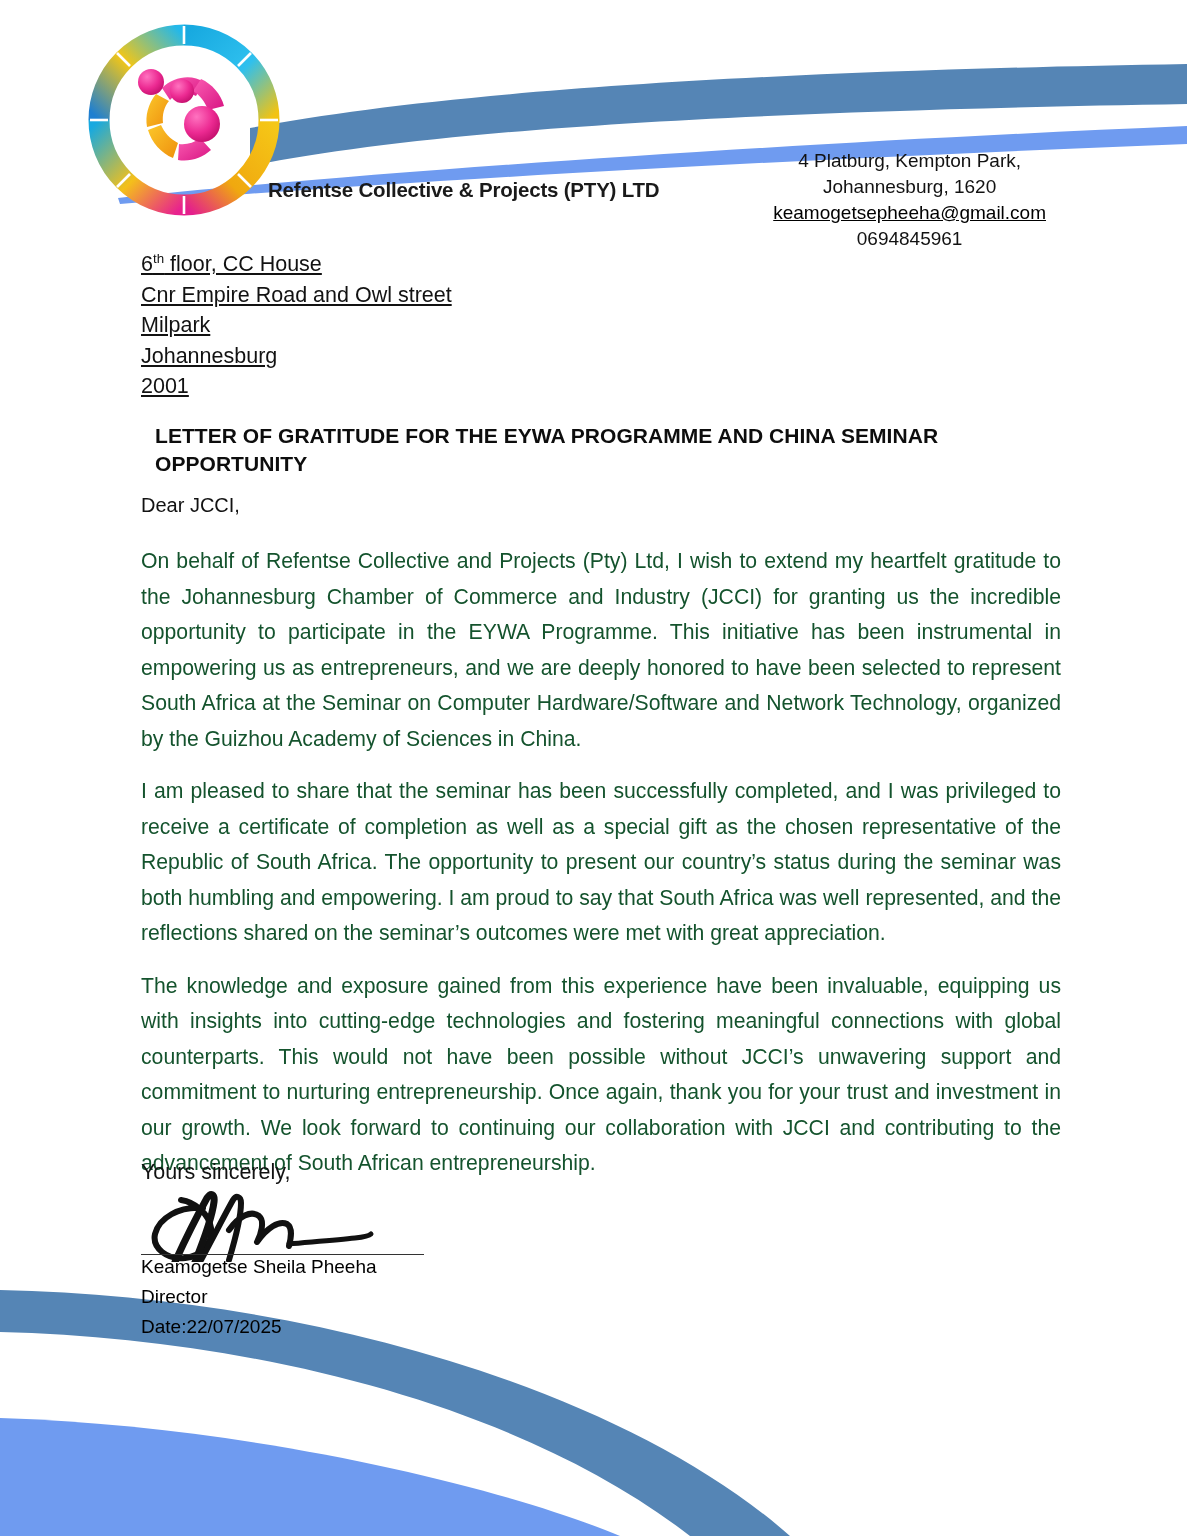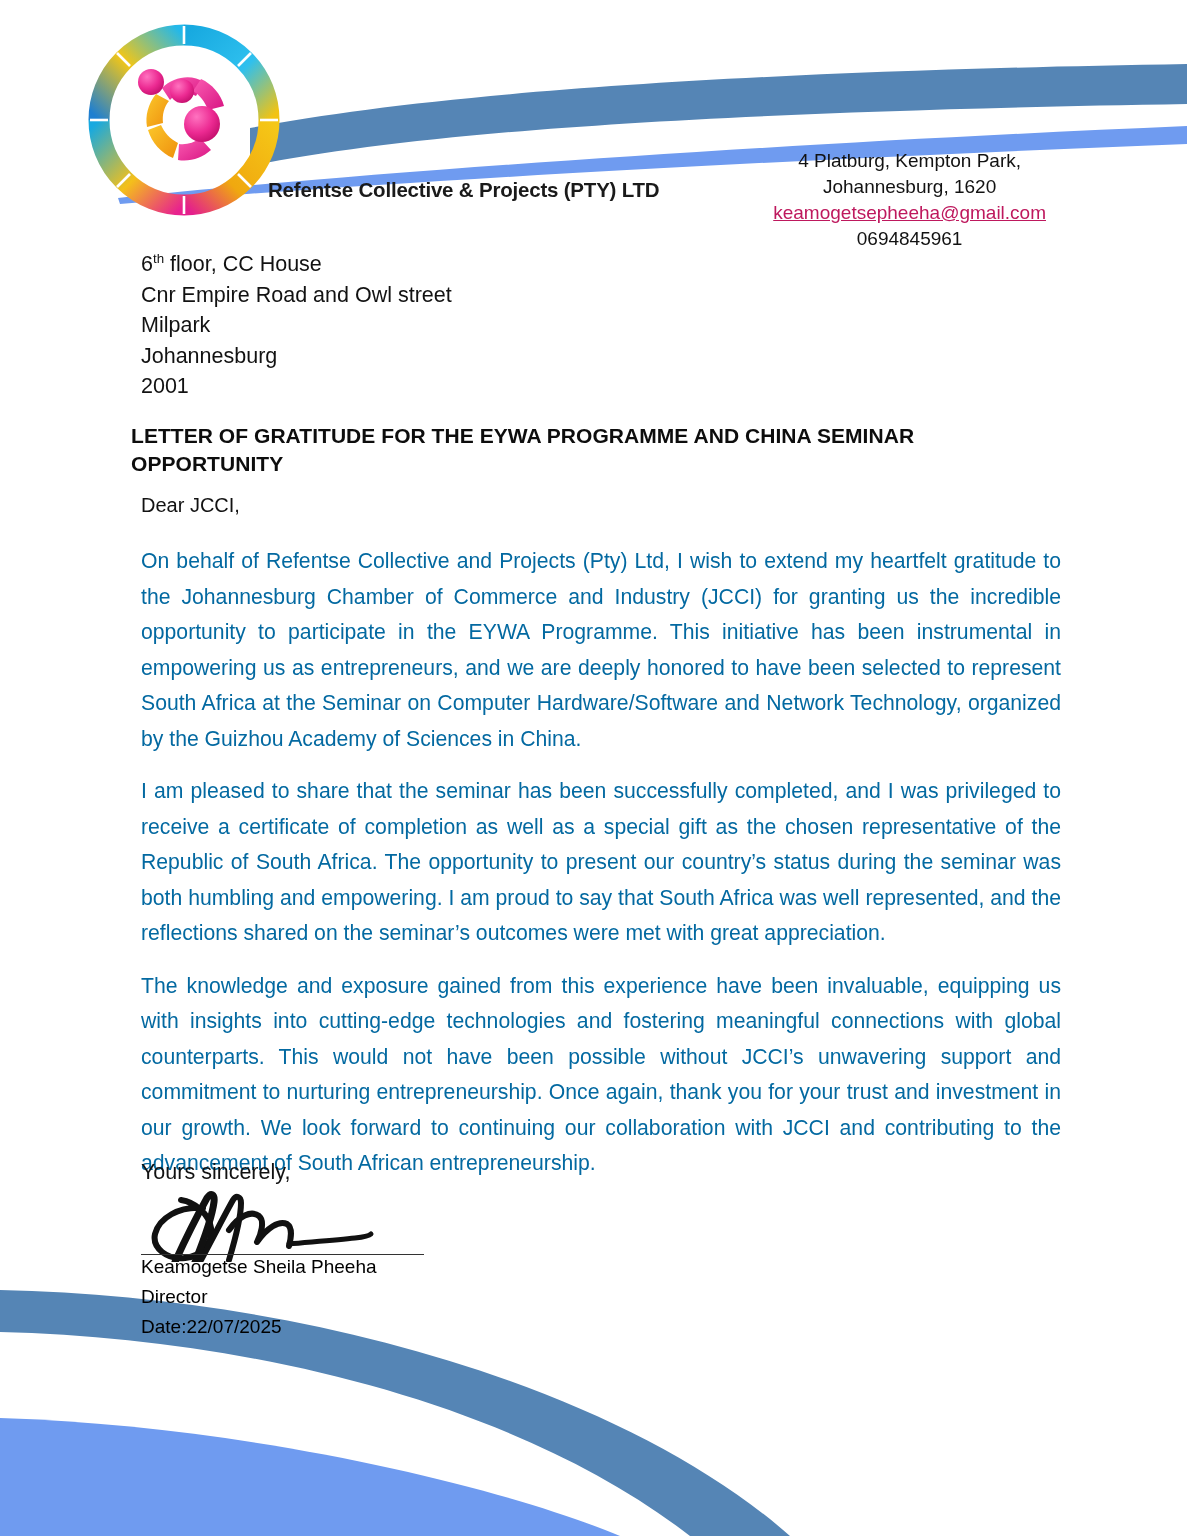--- a/index.html
+++ b/index.html
@@ -57,44 +57,45 @@
     right: 141px;
     top: 148px;
     text-align: center;
     font-size: 19px;
     line-height: 26px;
     color: #121212;
     z-index: 6;
   }
   .sender-block .line { white-space: nowrap; }
   .sender-block .email {
-    color: #be185d;
+    color: #000000;
     text-decoration: underline;
     white-space: nowrap;
   }
 
   
   .recipient {
     position: absolute;
     left: 141px;
     top: 249px;
     font-size: 21.5px;
     line-height: 30.5px;
     color: #121212;
+    text-decoration: underline;
   }
   .recipient sup {
     font-size: 0.62em;
     vertical-align: super;
     line-height: 0;
   }
 
   
   .letter-title {
     position: absolute;
-    left: 131px;
+    left: 155px;
     top: 422px;
     width: 910px;
     font-size: 21px;
     font-weight: bold;
     line-height: 28px;
     color: #0d0d0d;
     letter-spacing: 0.05px;
   }
 
   
@@ -111,21 +112,21 @@
     position: absolute;
     left: 141px;
     top: 543px;
     width: 920px;
   }
   .body-para {
     text-align: justify;
     text-justify: inter-word;
     font-size: 21.2px;
     line-height: 35.5px;
-    color: #0369a1;
+    color: #14532d;
     margin: 0 0 17px 0;
   }
   .body-para:last-child { margin-bottom: 0; }
 
   
   .closing {
     position: absolute;
     left: 141px;
     top: 1160px;
     font-size: 21.5px;

